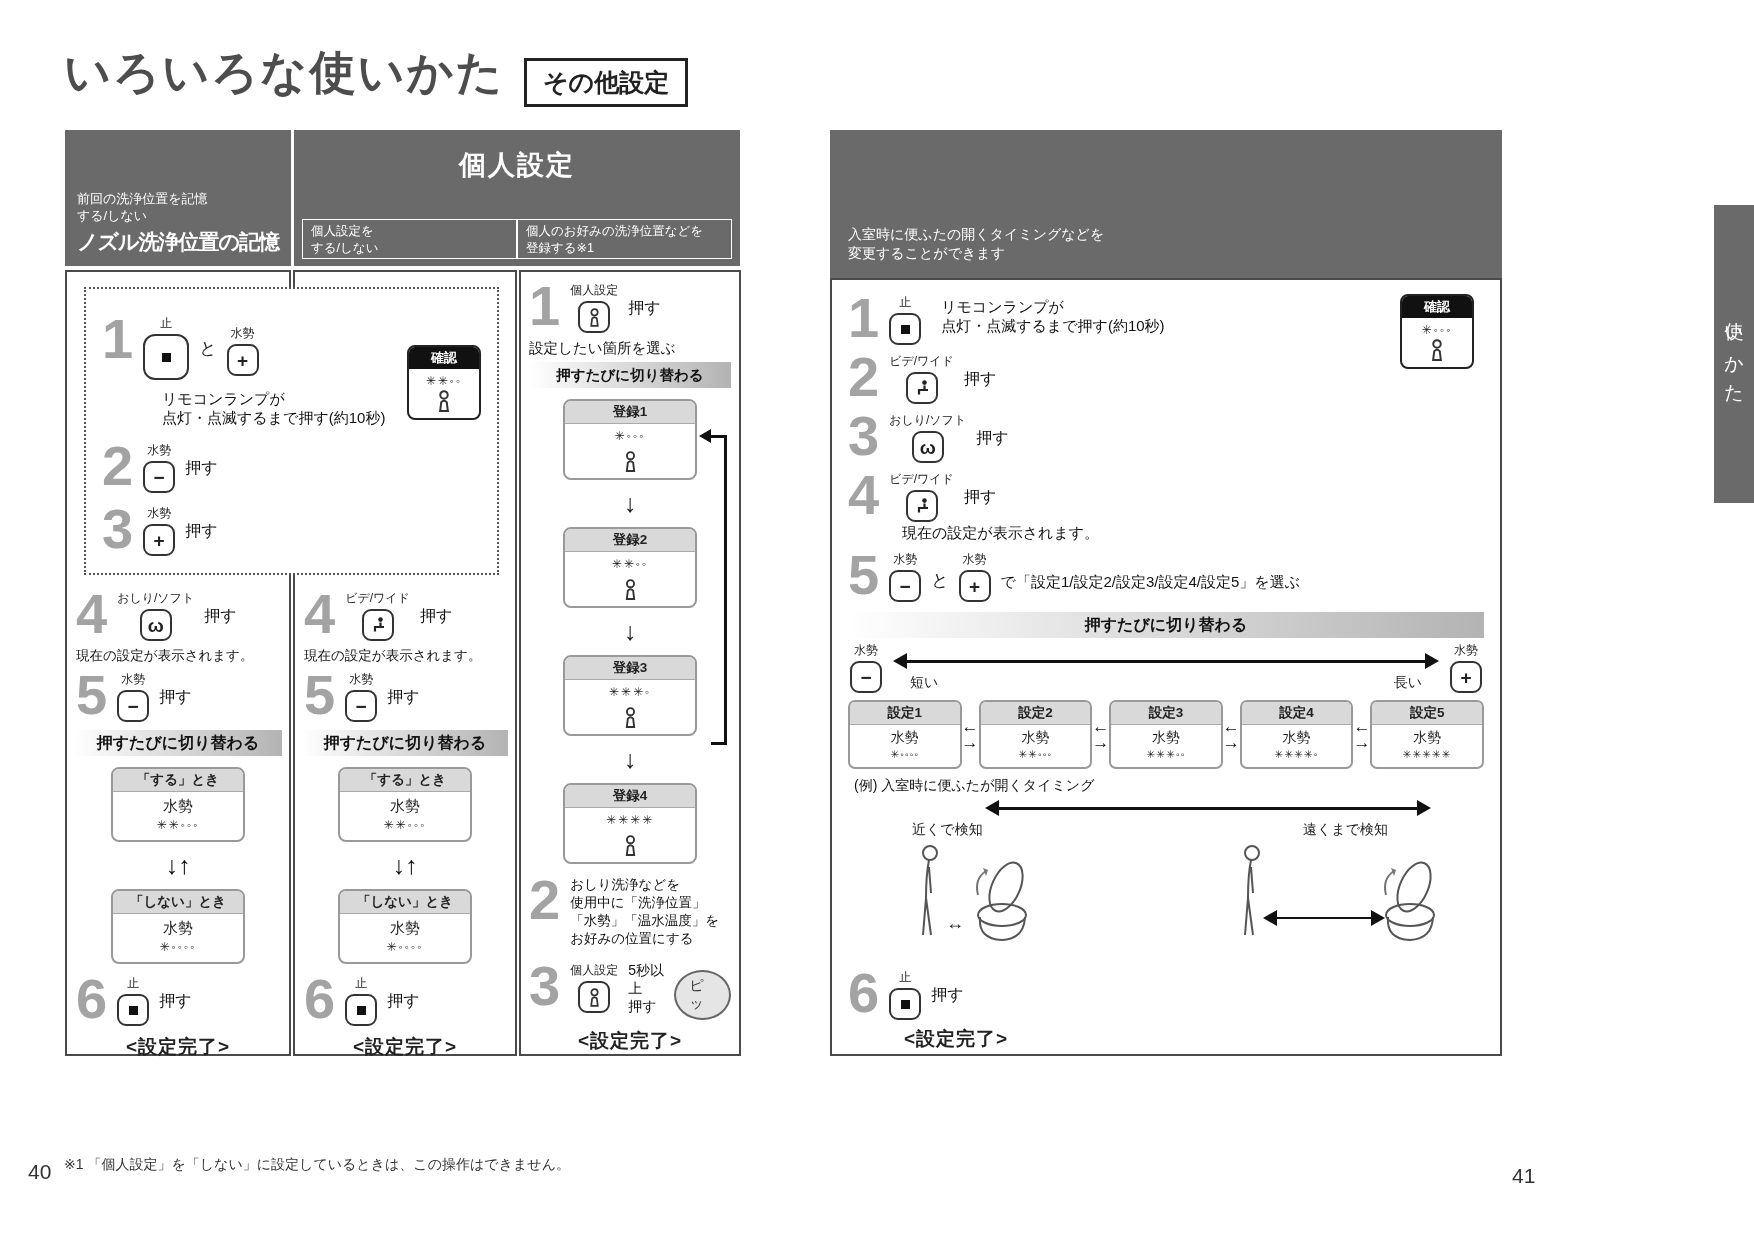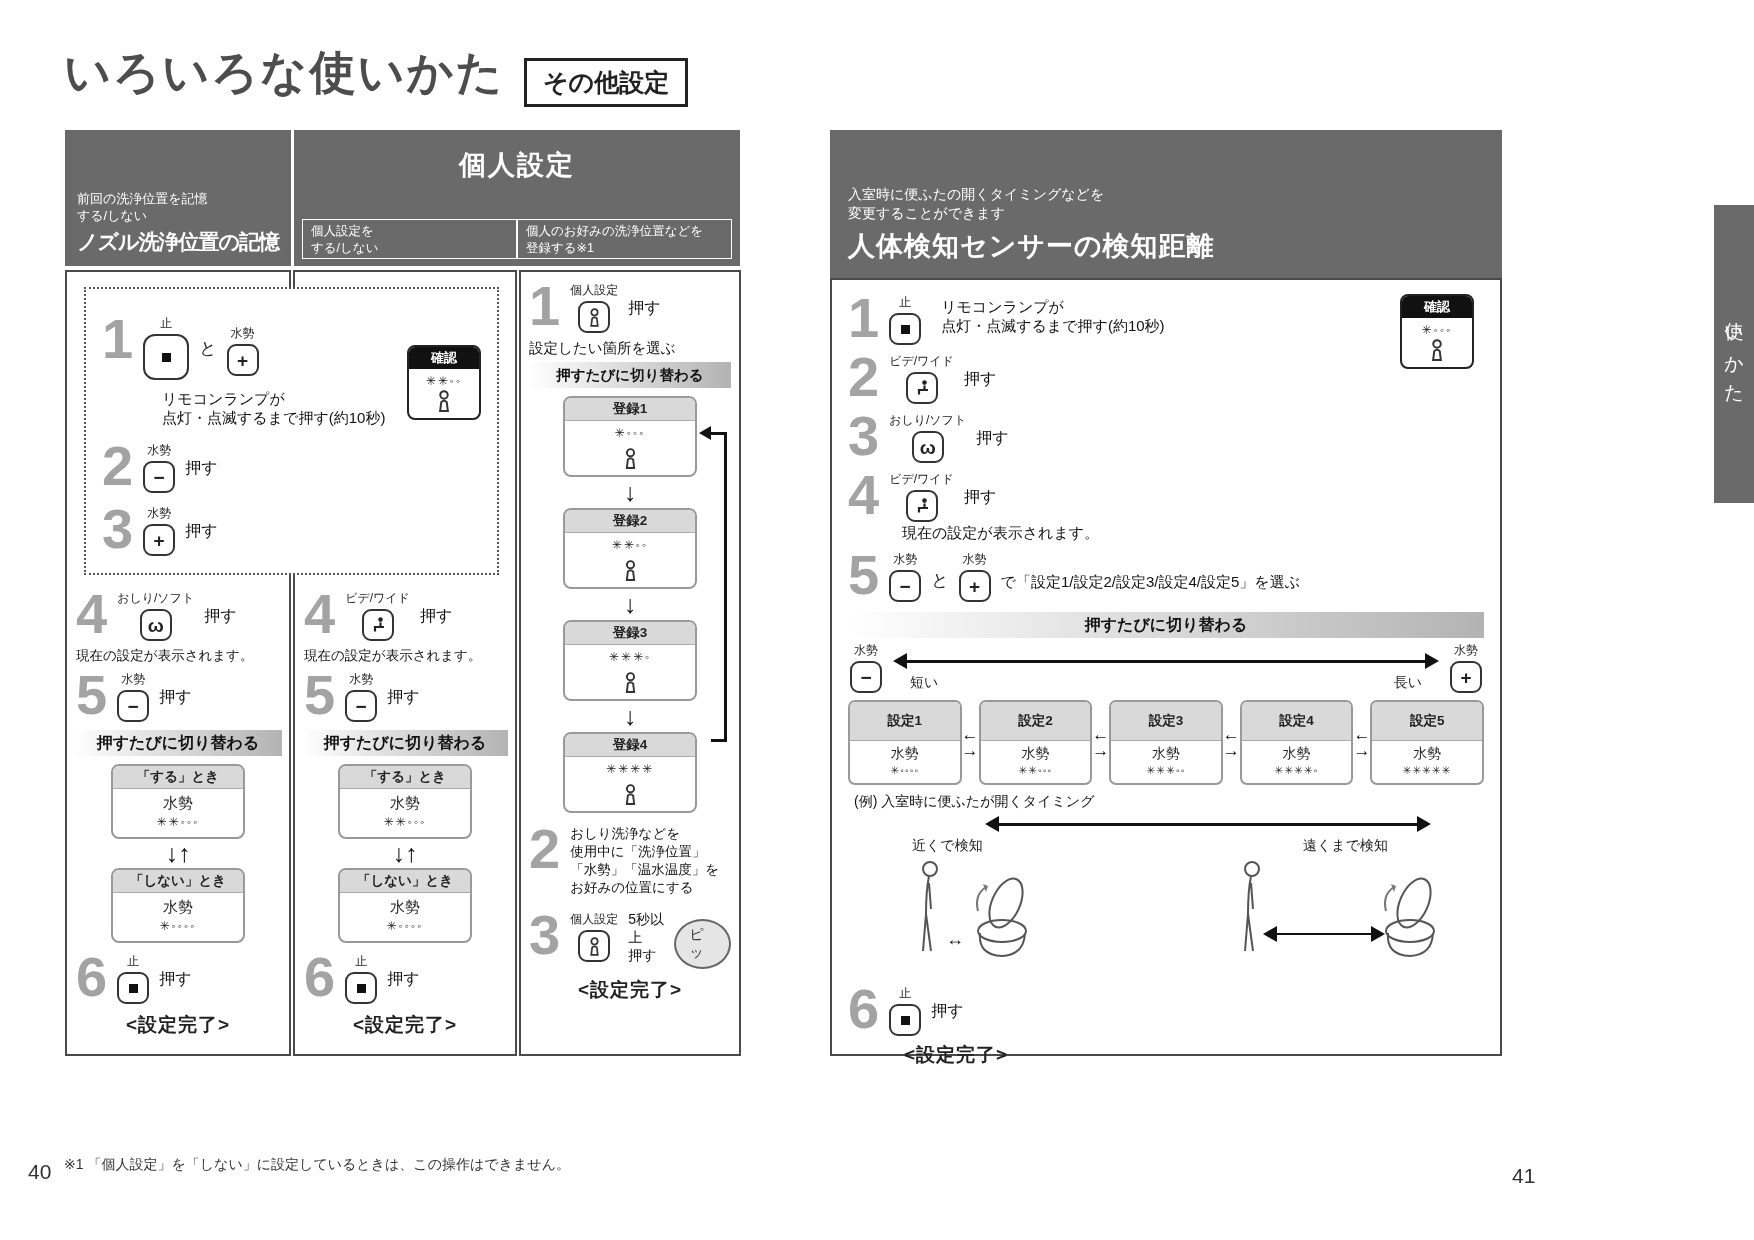--- a/index.html
+++ b/index.html
@@ -44,26 +44,26 @@
   .sqdot{width:9px;height:9px;background:#111}
   .press{font-size:16px;color:#111;margin-top:16px}
   .andtxt{font-size:17px;margin-top:22px}
   .bodytext{font-size:13.5px;color:#111;margin:6px 0 4px}
   .done{font-size:19px;font-weight:bold;text-align:center;margin-top:8px;letter-spacing:1px}
   
   .confirm{width:74px;border:2px solid #222;border-radius:8px;overflow:hidden;background:#fff;text-align:center;box-sizing:border-box}
   .confirm .ch{background:#111;color:#fff;font-size:13px;font-weight:bold;padding:2px 0}
   .dots{font-size:12px;letter-spacing:2px;color:#222}
   .confirm .dots{padding-top:5px}
-  .disp{width:134px;border:2px solid #999;border-radius:8px;overflow:hidden;background:#fff;text-align:center;margin:0 auto;box-sizing:border-box}
+  .disp{width:134px;border:2px solid #999;border-radius:8px;overflow:hidden;background:#fff;text-align:center;margin:11px auto;box-sizing:border-box}
   .disp .dh{background:#d9d9d9;font-size:13.5px;font-weight:bold;padding:2px 0;border-bottom:1px solid #aaa}
   .disp .dw{font-size:15px;margin-top:5px}
   .disp .dots{margin:2px 0 8px}
   .sdisp{width:118px;border:2px solid #999;border-radius:7px;overflow:hidden;background:#fff;text-align:center;box-sizing:border-box}
-  .sdisp .dh{background:#d9d9d9;font-size:13.5px;font-weight:bold;padding:10px 0;border-bottom:1px solid #aaa}
+  .sdisp .dh{background:#d9d9d9;font-size:13.5px;font-weight:bold;padding:2px 0;border-bottom:1px solid #aaa}
   .sdisp .dw{font-size:14px;margin-top:4px}
   .sdisp .dots{font-size:10.5px;letter-spacing:1px;margin:1px 0 7px}
   .tbar{height:26px;background:linear-gradient(to right,#ffffff,#b3b3b3);display:flex;align-items:center;justify-content:center;
         font-size:16px;font-weight:bold;color:#111}
   .arrv{font-size:25px;font-weight:bold;text-align:center;line-height:1;color:#111}
   .swap{display:flex;flex-direction:column;font-size:17px;font-weight:bold;line-height:.9;color:#111}
   .harrow{position:relative;height:3px;background:#111}
   .harrow::before{content:"";position:absolute;left:-13px;top:-7px;border-top:8px solid transparent;border-bottom:8px solid transparent;border-right:14px solid #111}
   .harrow::after{content:"";position:absolute;right:-13px;top:-7px;border-top:8px solid transparent;border-bottom:8px solid transparent;border-left:14px solid #111}
   .balloon{border:2px solid #666;border-radius:50%;padding:5px 13px;font-size:14px;color:#333;display:inline-block;background:#e5e5e5}
@@ -319,21 +319,20 @@
 押す</div>
         <div class="balloon">ピッ</div>
       </div>
     </div>
     <div class="done">&lt;設定完了&gt;</div>
   </div>
 
   <div class="hdr hdr-sensor">
     <div class="sub pre">入室時に便ふたの開くタイミングなどを
 変更することができます</div>
-    <div class="t">人体検知センサーの検知距離</div>
   </div>
 
   <div class="rbody">
     <div class="step">
       <div class="num">1</div>
       <div class="bgroup">
         <div class="blabel">止</div>
         <div class="btn">
             <span class="sqdot"></span>
           </div>

